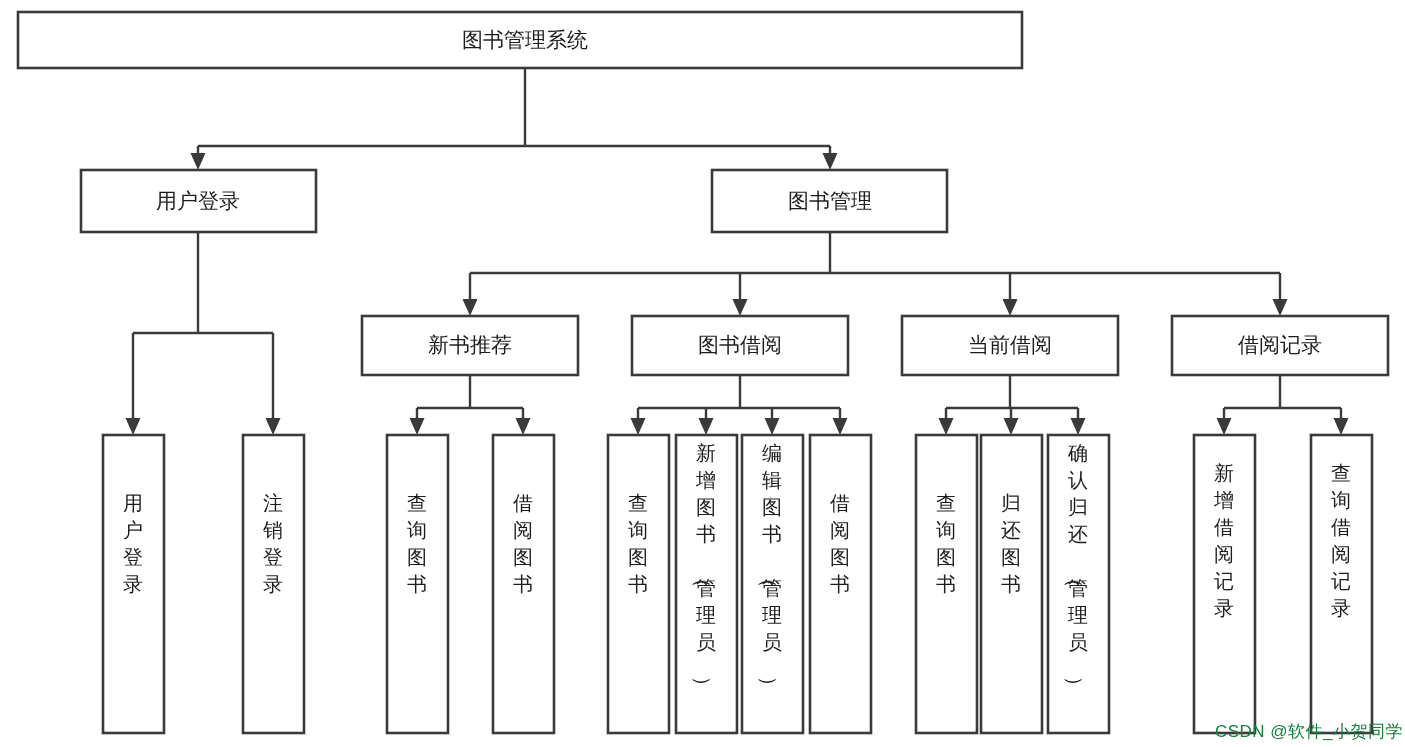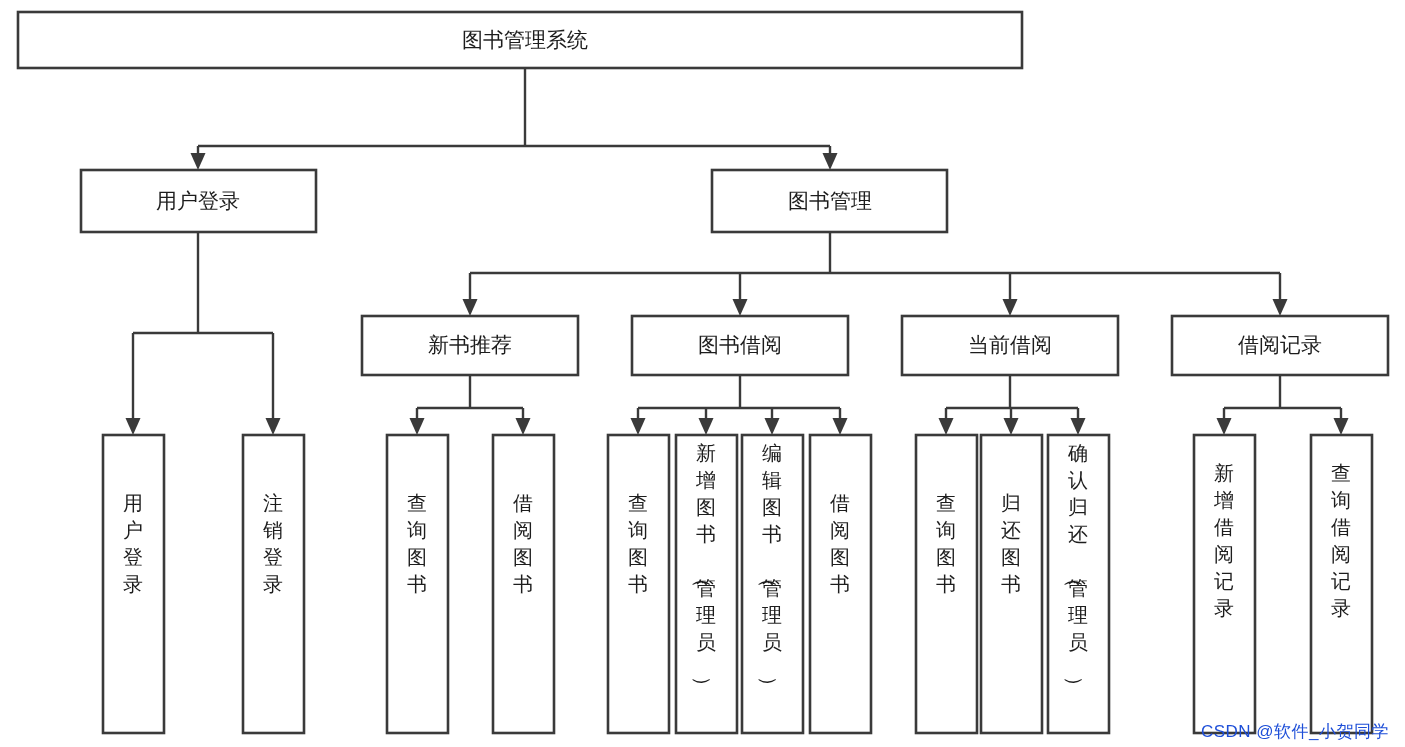--- a/index.html
+++ b/index.html
@@ -52,25 +52,25 @@
     stroke: #3a3a3a;
     stroke-width: 2.4;
     fill: none;
   }
   .arrow-head {
     fill: #3a3a3a;
     stroke: none;
   }
   .watermark {
     position: absolute;
-    right: 16px;
+    right: 2px;
     bottom: 4px;
     font-family: "Liberation Sans", "DejaVu Sans", sans-serif;
     font-size: 17px;
-    color: #1d4ed8;
+    color: #15803d;
     letter-spacing: 0.5px;
     user-select: none;
     white-space: nowrap;
   }
 </style>
 </head>
 <body>
 
 <div id="diagram-root">
 

